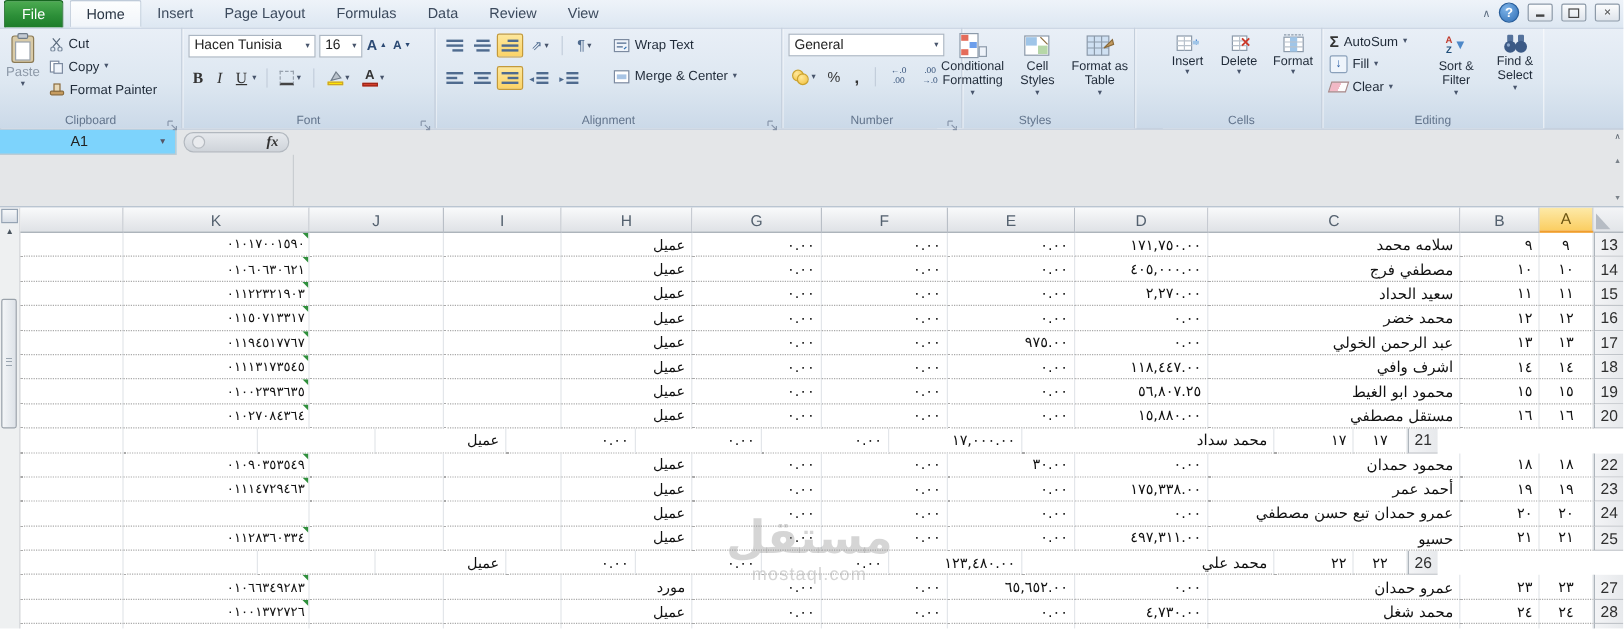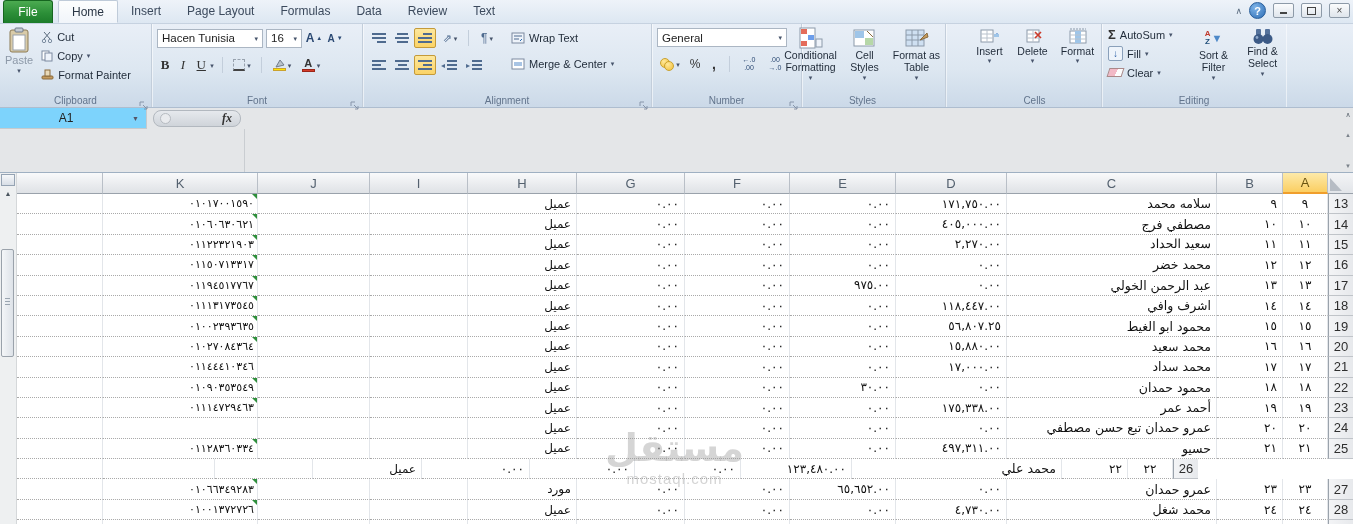--- a/index.html
+++ b/index.html
@@ -108,21 +108,21 @@
 
 <div id="tabrow">
   <div id="filebtn">File</div>
   <div id="tabs">
       <div class="tab active">Home</div>
       <div class="tab">Insert</div>
       <div class="tab">Page Layout</div>
       <div class="tab">Formulas</div>
       <div class="tab">Data</div>
       <div class="tab">Review</div>
-      <div class="tab">Text</div>
+      <div class="tab">View</div>
     </div>
   <div id="wctrl">
     <span class="chev">∧</span>
     <span class="helpbtn">?</span>
     <span class="wbtn">
         <span class="minbar"></span>
       </span>
     <span class="wbtn">
         <span class="resbox"></span>
       </span>
@@ -627,21 +627,21 @@
           </div>
           <div class="cell col-f" style="width: 105px;">
             <span dir="ltr">٠.٠٠</span>
           </div>
           <div class="cell col-e" style="width: 106px;">
             <span dir="ltr">٠.٠٠</span>
           </div>
           <div class="cell col-d" style="width: 111px;">
             <span dir="ltr">٢,٢٧٠.٠٠</span>
           </div>
-          <div class="cell col-c" style="width: 210px; font-family: Liberation Serif, serif;">
+          <div class="cell col-c" style="width: 210px;">
             <span dir="rtl">سعيد الحداد</span>
           </div>
           <div class="cell col-b" style="width: 66px;">
             <span dir="ltr">١١</span>
           </div>
           <div class="cell col-a" style="width: 45px;">
             <span dir="ltr">١١</span>
           </div>
           <div class="rh">15</div>
         </div>
@@ -798,35 +798,32 @@
           <div class="cell col-f" style="width: 105px;">
             <span dir="ltr">٠.٠٠</span>
           </div>
           <div class="cell col-e" style="width: 106px;">
             <span dir="ltr">٠.٠٠</span>
           </div>
           <div class="cell col-d" style="width: 111px;">
             <span dir="ltr">١٥,٨٨٠.٠٠</span>
           </div>
           <div class="cell col-c" style="width: 210px;">
-            <span dir="rtl">محمد سعيد</span>
+            <span dir="rtl">مستقل مصطفي</span>
           </div>
           <div class="cell col-b" style="width: 66px;">
             <span dir="ltr">١٦</span>
           </div>
           <div class="cell col-a" style="width: 45px;">
             <span dir="ltr">١٦</span>
           </div>
           <div class="rh">20</div>
         </div>
         <div class="row">
           <div class="cell col-stub" style="width: 86px;"></div>
-          <div class="cell col-k" style="width: 155px;">
-            <span dir="ltr">٠١١٤٤٤١٠٣٤٦</span>
-          </div>
           <div class="cell col-j" style="width: 112px;"></div>
           <div class="cell col-i" style="width: 98px;"></div>
           <div class="cell col-h" style="width: 109px;">
             <span dir="rtl">عميل</span>
           </div>
           <div class="cell col-g" style="width: 108px;">
             <span dir="ltr">٠.٠٠</span>
           </div>
           <div class="cell col-f" style="width: 105px;">
             <span dir="ltr">٠.٠٠</span>

